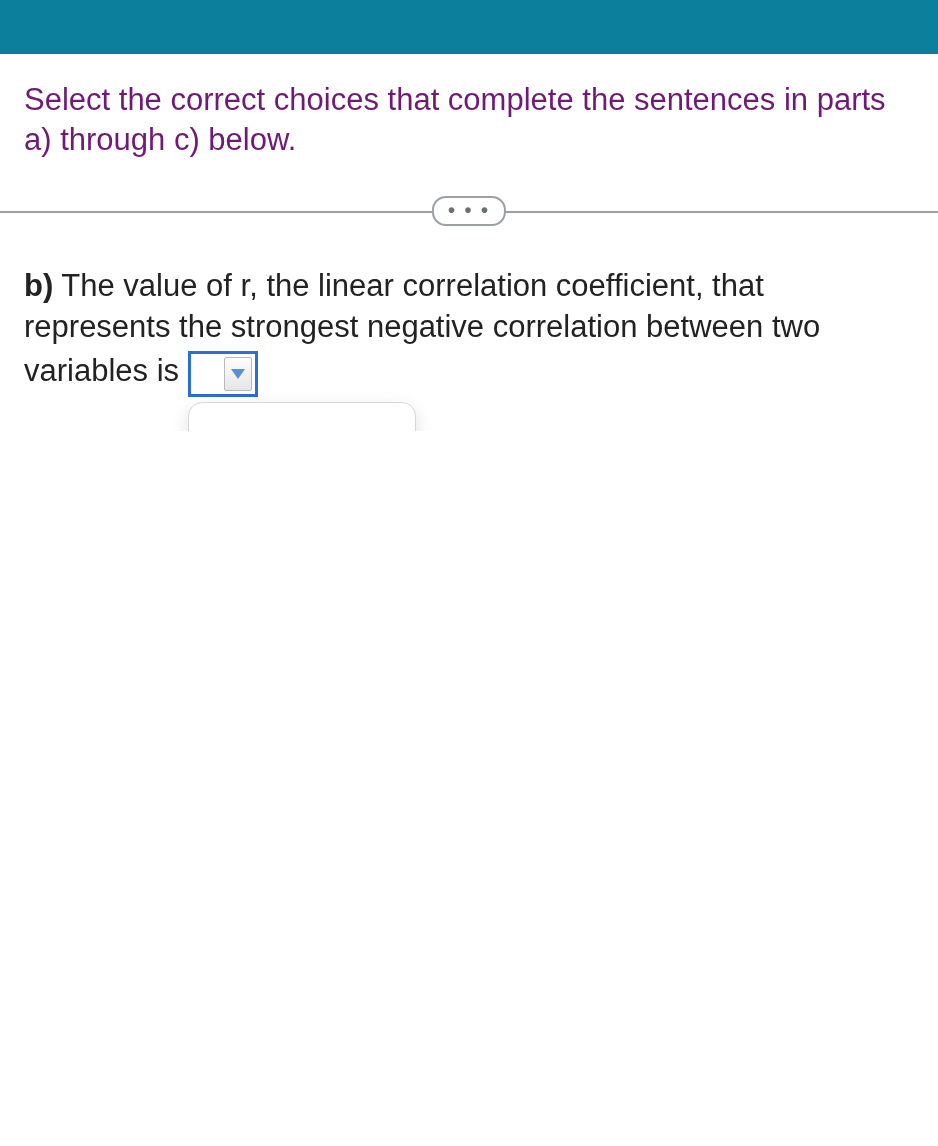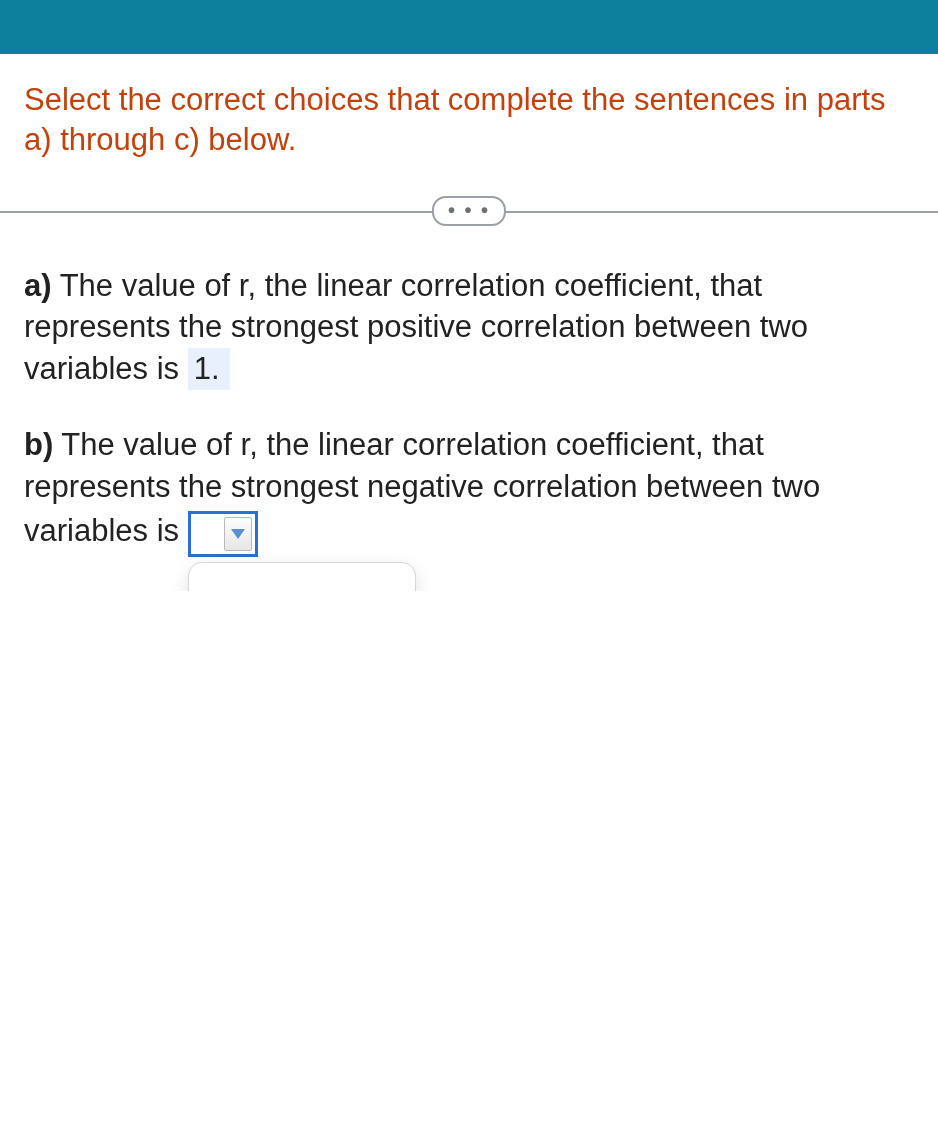--- a/index.html
+++ b/index.html
@@ -15,21 +15,21 @@
     width: 100%;
     height: 54px;
     background: #0b7f9c;
   }
   .content {
     padding: 26px 24px 0 24px;
   }
   .instructions {
     font-size: 31px;
     line-height: 1.3;
-    color: #c2410c;
+    color: #701a75;
     font-weight: 400;
   }
   .divider-wrap {
     position: relative;
     margin: 36px 0 0 0;
     height: 28px;
   }
   .divider-line {
     position: absolute;
     top: 50%;
@@ -135,23 +135,20 @@
 
 <div class="divider-wrap">
   <div class="divider-line"></div>
   <div class="divider-pill">
     <span>• • •</span>
   </div>
 </div>
 
 <div class="parts">
 
-  <div class="part">
-    <span class="part-label">a)</span><span> The value of r, the linear correlation coefficient, that represents the strongest positive correlation between two variables is </span><span class="filled-answer">1.</span>
-  </div>
 
   <div class="part">
     <span class="part-label">b)</span><span> The value of r, the linear correlation coefficient, that represents the strongest negative correlation between two variables is </span><span class="dropdown-wrap">
       <span class="dropdown-button">
         <span class="dropdown-caret">
           <svg viewBox="0 0 14 10">
               <polygon points="0,0 14,0 7,10" fill="#5a8fd6"></polygon>
             </svg>
         </span>
       </span>

